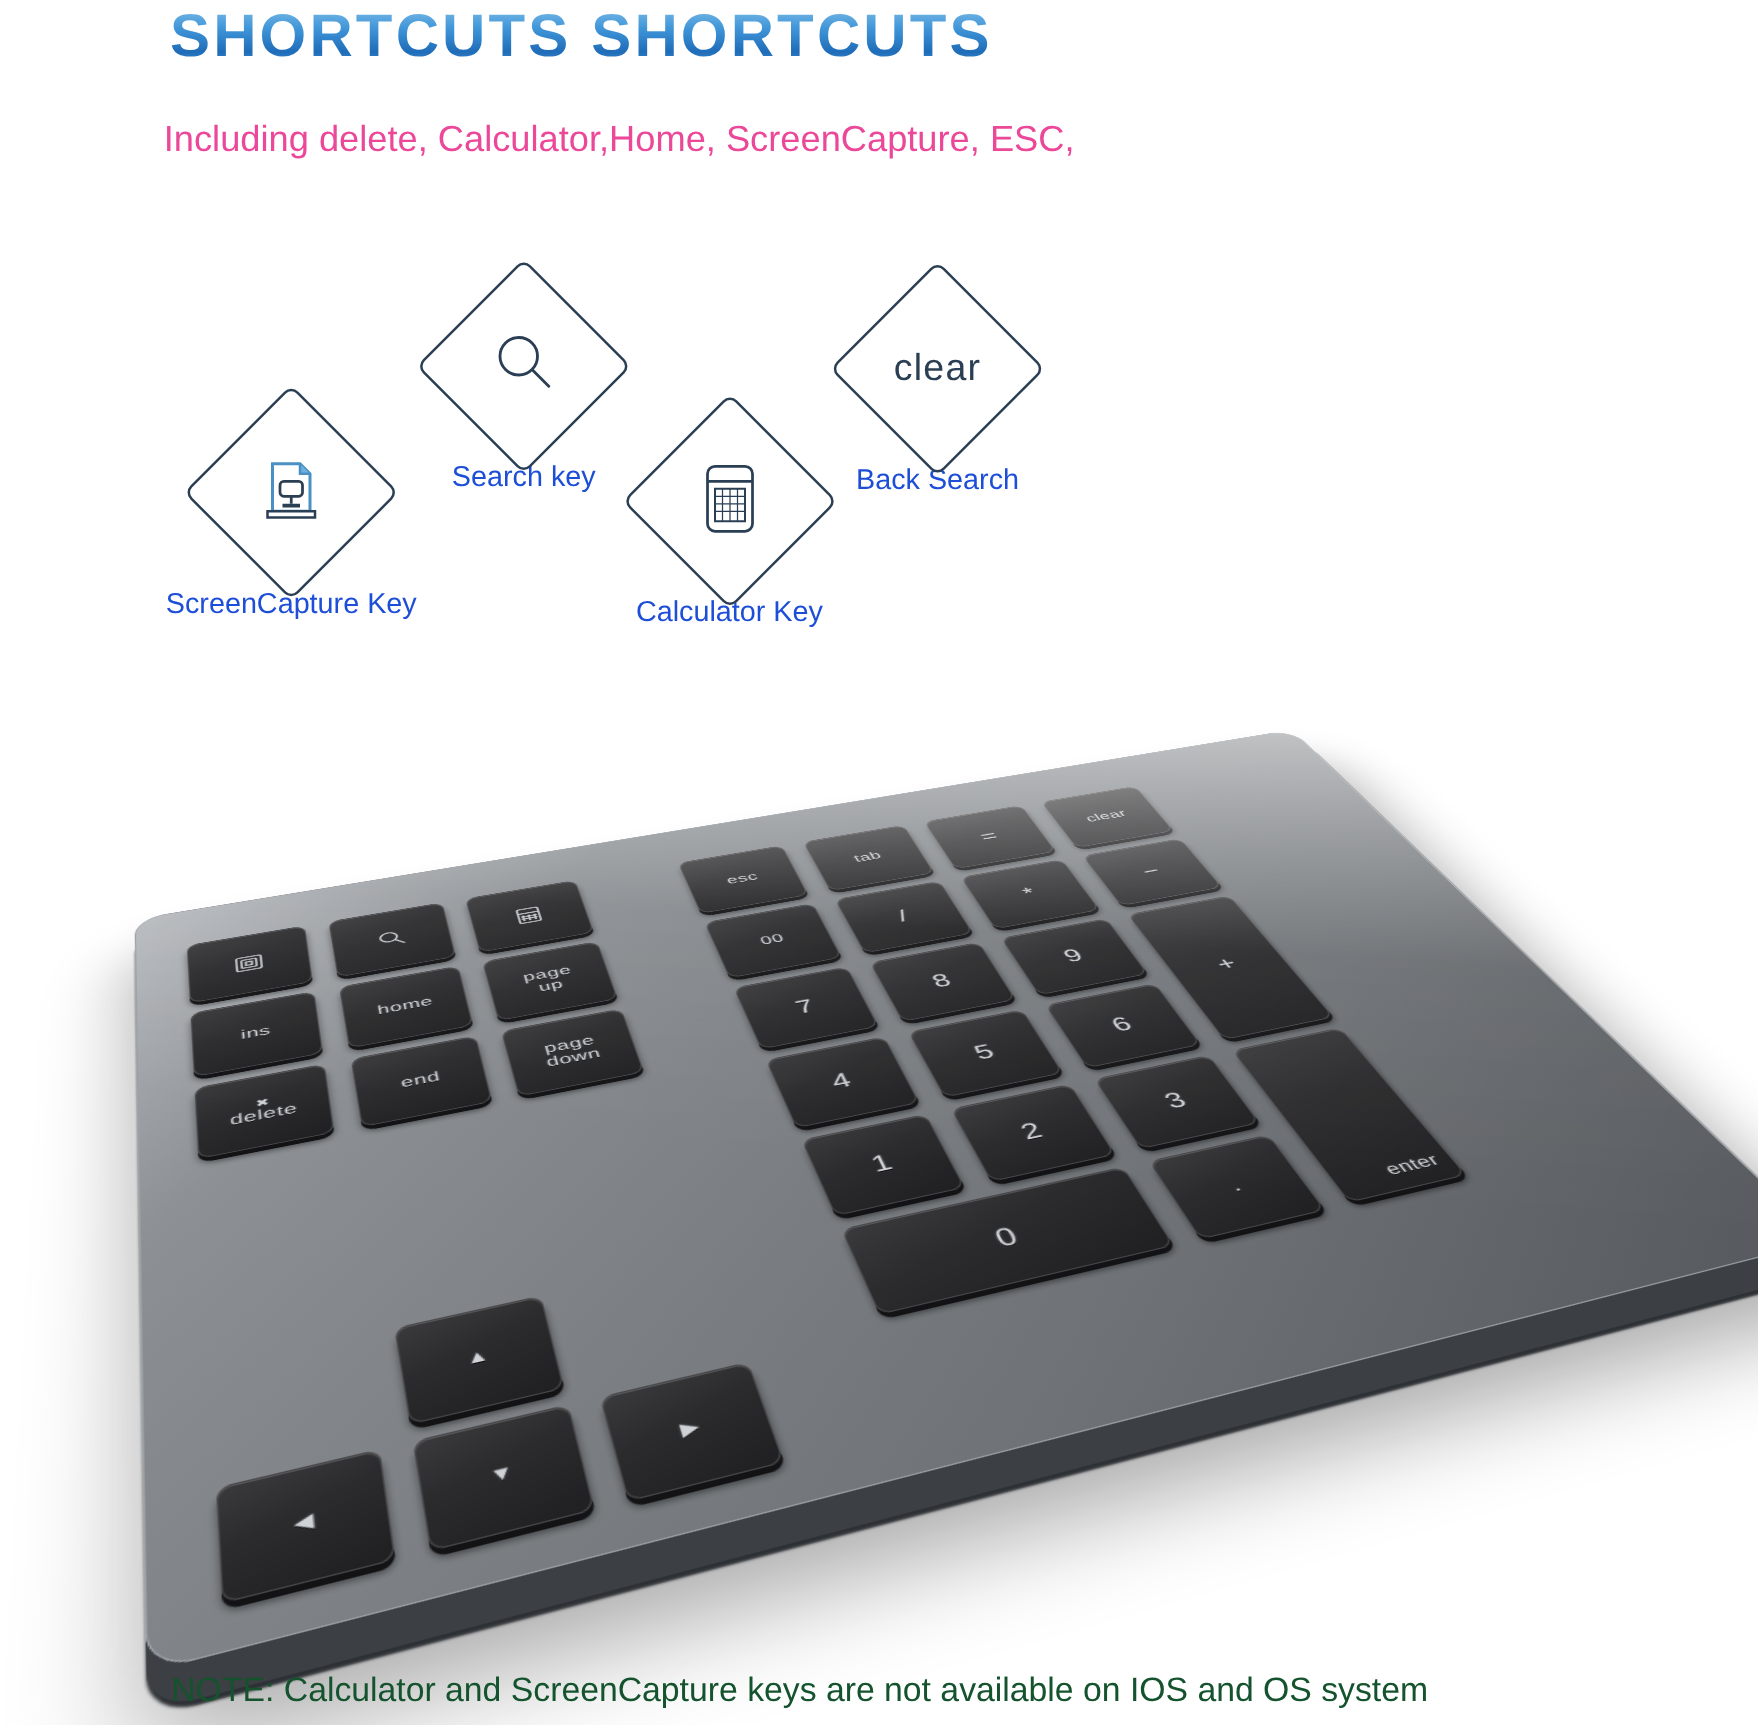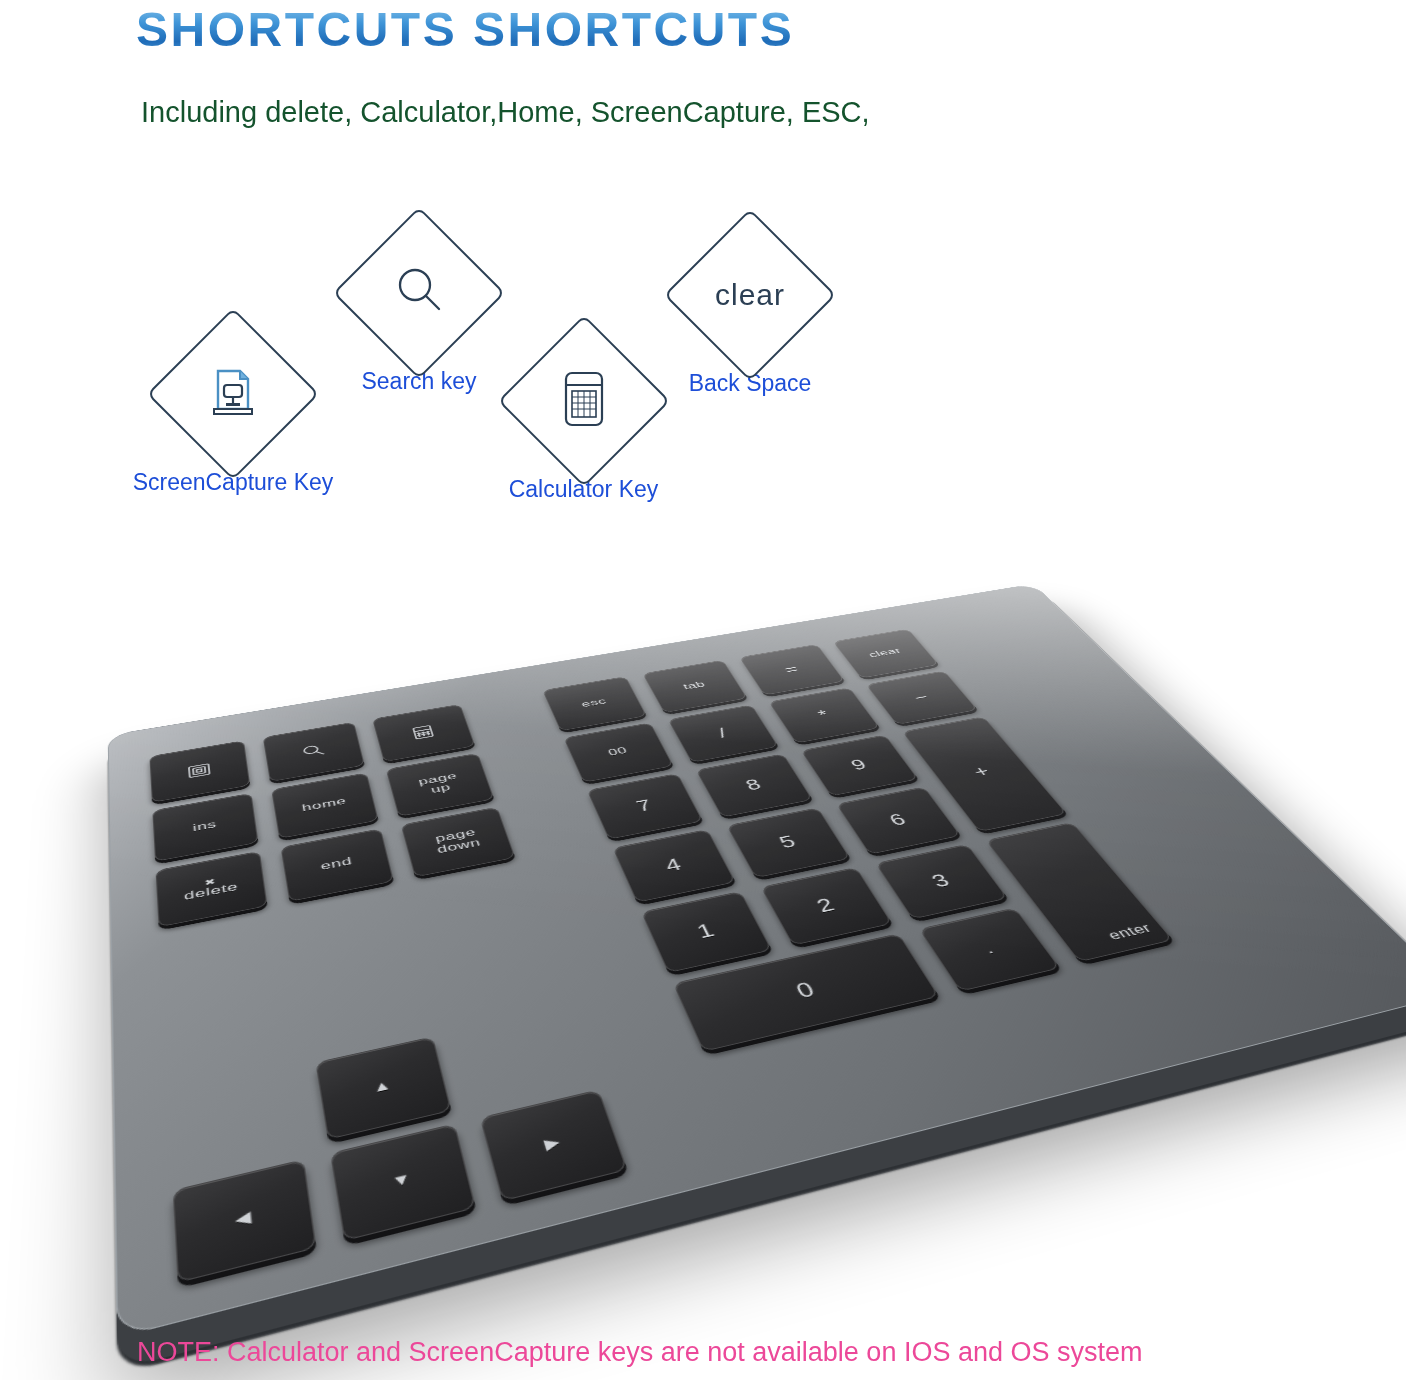--- a/index.html
+++ b/index.html
@@ -26,25 +26,25 @@
     letter-spacing: 2.5px;
     background: linear-gradient(180deg, #86c2ea 0%, #3f95d8 38%, #1f6cb8 72%, #4f9fdc 100%);
     -webkit-background-clip: text;
     background-clip: text;
     color: transparent;
     -webkit-text-fill-color: transparent;
     white-space: nowrap;
   }
   #subhead {
     position: absolute;
-    left: 141px;
+    left: 131px;
     top: 88px;
     font-size: 29px;
     line-height: 49px;
-    color: #14532d;
+    color: #ec4899;
     white-space: nowrap;
   }
 
   
   .feature {
     position: absolute;
     text-align: center;
   }
   .diamond {
     width: 118px;
@@ -147,21 +147,21 @@
 
   
   .glyph { stroke: #c9ccd0; fill: none; stroke-width: 1.7; }
 
   
   #note {
     position: absolute;
     left: 137px;
     top: 1337px;
     font-size: 27px;
-    color: #ec4899;
+    color: #14532d;
     white-space: nowrap;
   }
 </style>
 </head>
 <body>
 
 <div id="headline">SHORTCUTS SHORTCUTS</div>
 
 <div id="subhead">
   <div>Including delete, Calculator,Home, ScreenCapture, ESC,</div>
@@ -214,21 +214,21 @@
   </div>
   <div class="feature-label">Calculator Key</div>
 </div>
 
 <div class="feature" id="feat-backspace">
   <div class="diamond">
     <div class="diamond-inner">
       <span class="diamond-text">clear</span>
     </div>
   </div>
-  <div class="feature-label">Back Space</div>
+  <div class="feature-label">Back Search</div>
 </div>
 
 <div id="keyboard-stage">
   <div id="keyboard">
     <div class="kb-body"></div>
 
     <div class="key" style="left:42px;  top:56px;  width:96px; height:86px;">
       <svg width="30" height="30" viewBox="0 0 30 30">
         <rect class="glyph" x="5" y="5" width="20" height="20" rx="2"></rect>
         <rect class="glyph" x="9" y="9" width="12" height="12" rx="1"></rect>

